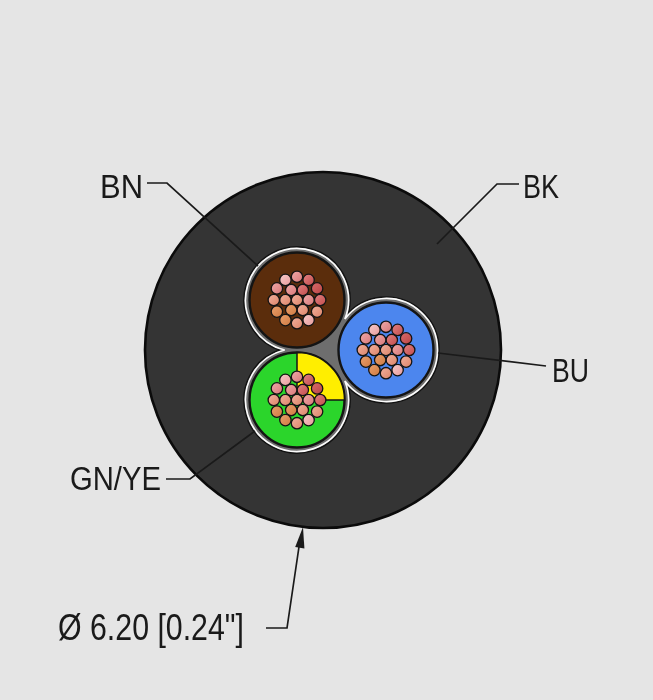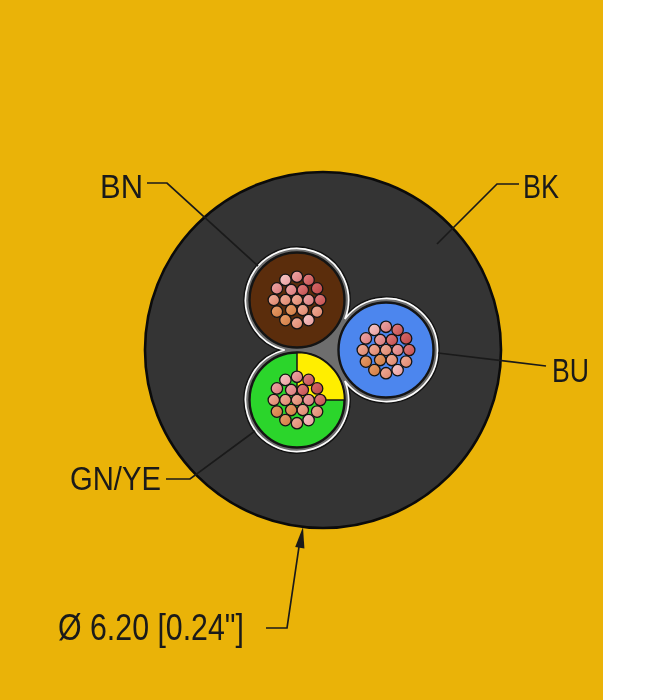--- a/index.html
+++ b/index.html
@@ -1,19 +1,19 @@
 <!DOCTYPE html>
 <html><head>
 <meta charset="utf-8">
 <style>
   html,body{margin:0;padding:0;background:#ffffff;}
   .stage{
     position:relative;
-    width:603px;height:700px;
-    background:#eab308;
+    width:653px;height:700px;
+    background:#e5e5e5;
     font-family:"Liberation Sans", sans-serif;
     overflow:hidden;
   }
   svg{display:block;}
   svg text{
     font-family:"Liberation Sans", sans-serif;
     fill:#1a1a1a;
   }
 </style>
 </head>

